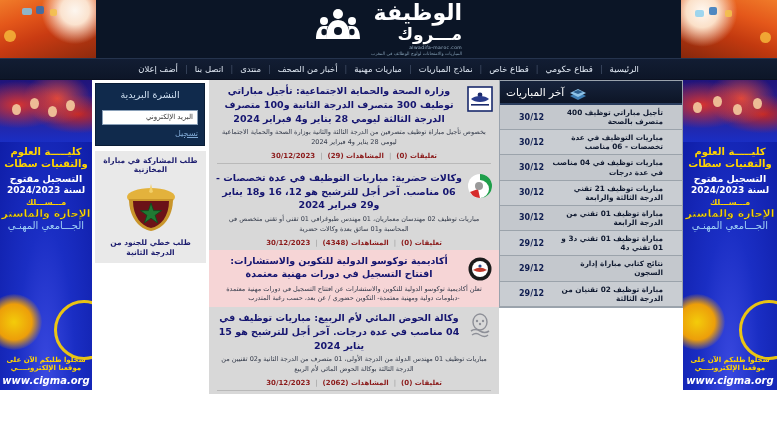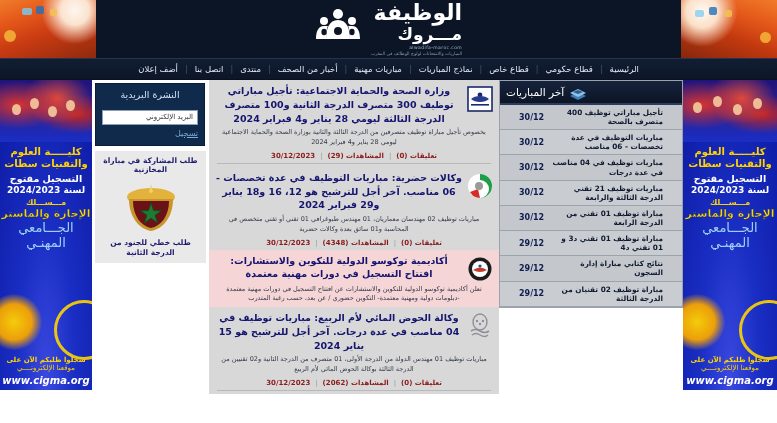--- a/index.html
+++ b/index.html
@@ -91,32 +91,32 @@
     text-align:center; padding-top:4px;
   }
   .ad-t1 { color:#ffd400; font-size:10px; font-weight:bold; line-height:1.15; direction:rtl; }
   .ad-t2 { color:#ffffff; font-size:9.5px; font-weight:bold; line-height:1.15; margin-top:5px; direction:rtl;}
   .ad-t3 { color:#ffffff; font-size:9px; font-weight:bold; line-height:1.15; direction:rtl;}
   .ad-t4 { color:#ffd400; font-size:8px; font-weight:bold; letter-spacing:2px; margin-top:3px; direction:rtl;}
   .ad-t5 {
     color:#ffd400; font-size:11px; font-weight:bold; direction:rtl;
     -webkit-text-stroke:0.4px #102a7a;
   }
-  .ad-t6 { color:#9fd0f5; font-size:13px; letter-spacing:1px; direction:rtl; }
+  .ad-t6 { color:#9fd0f5; font-size:10px; letter-spacing:1px; direction:rtl; }
   .ad-sun {
     position:absolute; bottom:40px; left:-14px; width:56px; height:56px; border-radius:50%;
     background: radial-gradient(circle, #ffd400 0%, #f7a400 45%, rgba(247,164,0,0) 72%);
     opacity:.95;
   }
   .ad-arc {
     position:absolute; bottom:30px; right:-22px; width:60px; height:60px;
     border:3px solid #ffd400; border-radius:50%; opacity:.9;
   }
   .ad-t7 { position:absolute; bottom:26px; left:0; right:0; color:#ffd400; font-size:7px; font-weight:bold; direction:rtl;}
-  .ad-t8 { position:absolute; bottom:18px; left:0; right:0; color:#ffd400; font-size:7px; font-weight:normal; direction:rtl;}
+  .ad-t8 { position:absolute; bottom:18px; left:0; right:0; color:#ffd400; font-size:7px; font-weight:bold; direction:rtl;}
   .ad-url {
     position:absolute; bottom:4px; left:0; right:0; color:#ffffff; font-size:10px; font-weight:bold;
     font-style:italic; direction:ltr;
   }
 
   
   .left-col { position:absolute; top:0; left:92px; width:117px; height:343px; }
 
   .newsletter {
     background:#102a4c; margin:3px 4px 0 3px; padding:5px 6px 7px 6px;

